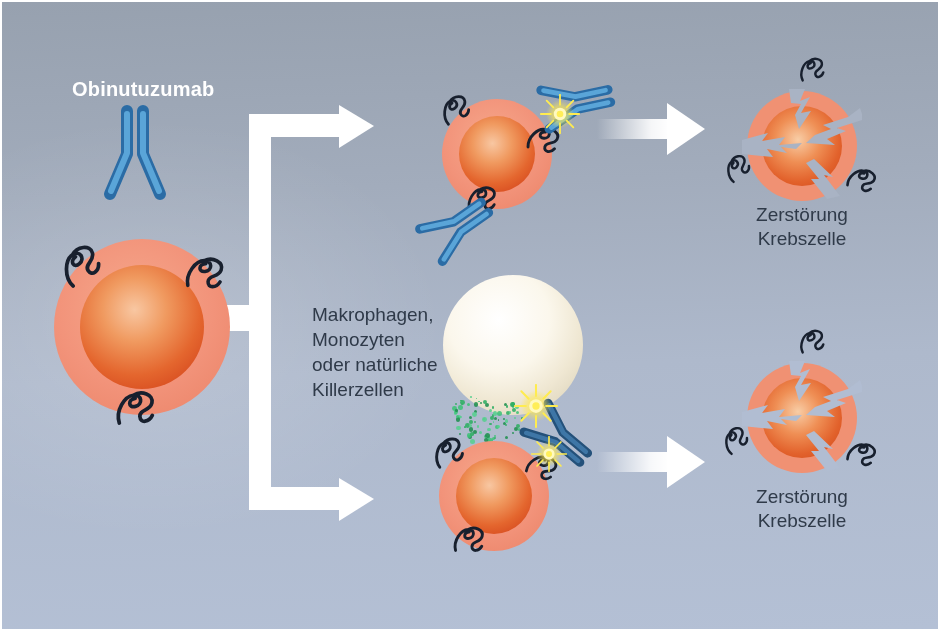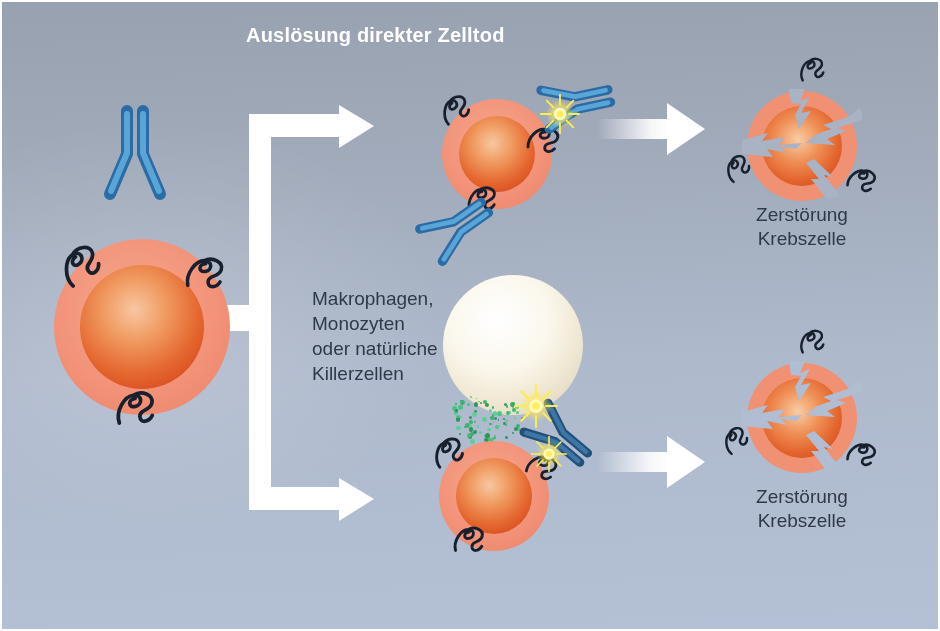--- a/index.html
+++ b/index.html
@@ -278,22 +278,22 @@
   <svg class="abs" style="left:796px;top:326px" width="30" height="30" viewBox="0 0 32 32" data-name="receptor-icon">
       <use href="#squiggle"></use>
     </svg>
   <svg class="abs" style="left:720px;top:424px;transform:rotate(-25deg)" width="30" height="30" viewBox="0 0 32 32" data-name="receptor-icon">
       <use href="#squiggle"></use>
     </svg>
   <svg class="abs" style="left:844px;top:438px;transform:rotate(30deg)" width="32" height="32" viewBox="0 0 32 32" data-name="receptor-icon">
       <use href="#squiggle"></use>
     </svg>
 
-  <div class="abs title" style="left:244px;top:22px" data-name="title-top">Auslösung direkter Zelltod</div>
-  <div class="abs dark-label pre" style="left:310px;top:284px" data-name="effector-cells-label">Makrophagen,
+  <div class="abs title" style="left:70px;top:76px" data-name="obinutuzumab-label">Obinutuzumab</div>
+  <div class="abs dark-label pre" style="left:310px;top:300px" data-name="effector-cells-label">Makrophagen,
 Monozyten
 oder natürliche
 Killerzellen</div>
   <div class="abs dark-label center dest-label" style="left:725px;top:201px;width:150px" data-name="destruction-label-top">
     <div data-name="destruction-line1">Zerstörung</div>
     <div data-name="destruction-line2">Krebszelle</div>
   </div>
   <div class="abs dark-label center dest-label" style="left:725px;top:483px;width:150px" data-name="destruction-label-bottom">
     <div data-name="destruction-line1">Zerstörung</div>
     <div data-name="destruction-line2">Krebszelle</div>

